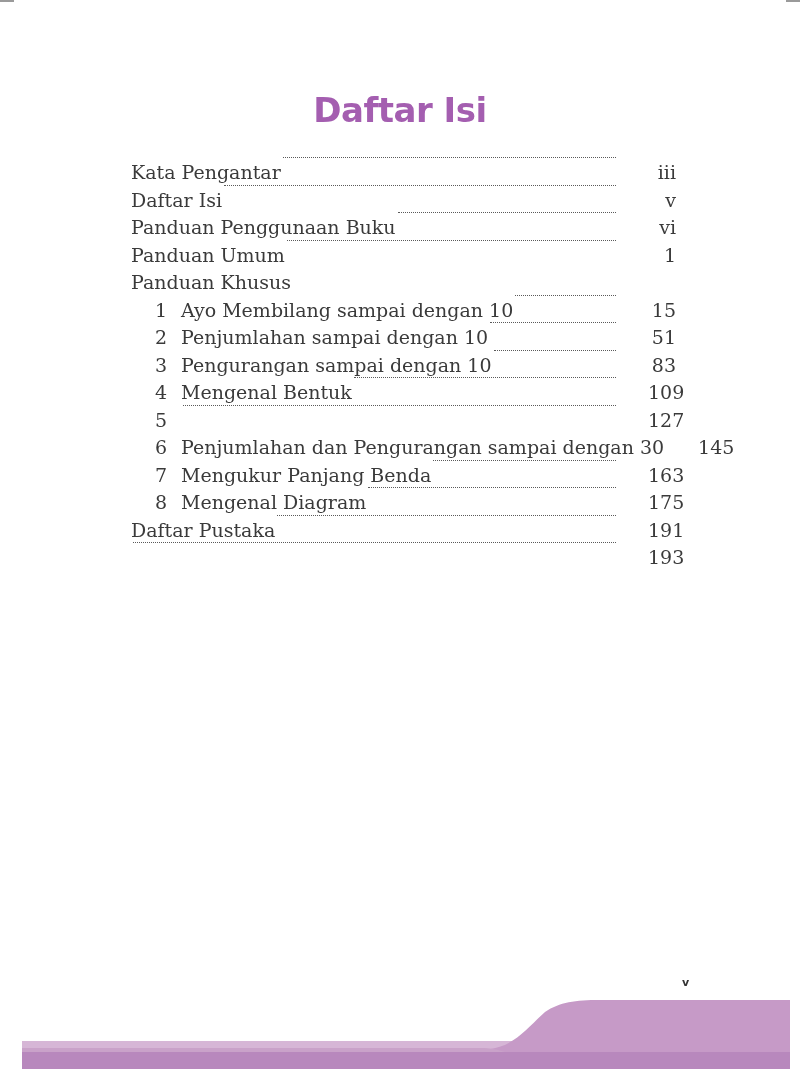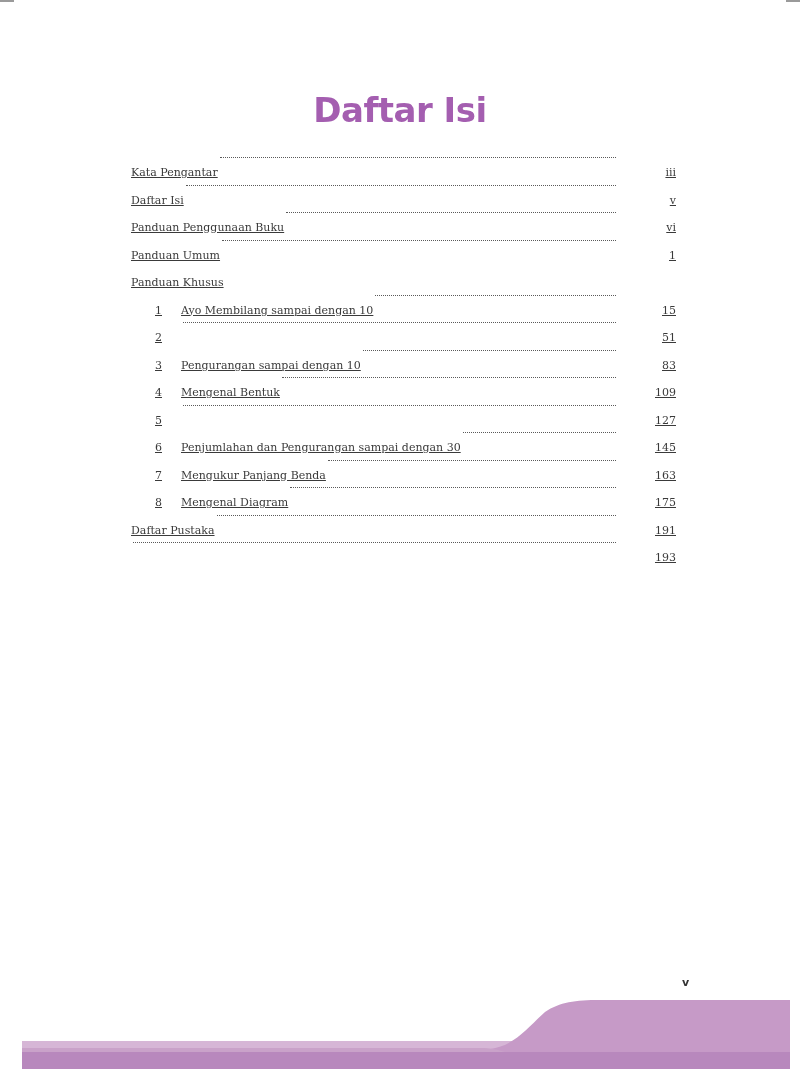--- a/index.html
+++ b/index.html
@@ -17,23 +17,22 @@
       position: absolute; left: 0; right: 0; top: 90px;
       text-align: center;
       font-family: "DejaVu Sans", "Liberation Sans", sans-serif;
       font-weight: bold; font-size: 34px; letter-spacing: -0.5px;
       color: #a45eb0;
     }
 
     .toc { position: absolute; left: 131px; top: 159px; width: 545px; }
     .row {
       display: flex; align-items: center;
-      height: 27.5px; font-size: 11px; line-height: 27.5px;
+      height: 27.5px; font-size: 19px; line-height: 27.5px;
       white-space: nowrap;
-      text-decoration: underline;
     }
     .row .num { width: 50px; flex: 0 0 auto; text-align: left; padding-left: 24px; box-sizing: border-box; }
     .row.sub .num { width: 50px; }
     .row .label { flex: 0 0 auto; }
     .row .leader {
       flex: 1 1 auto; margin: 0 2px; height: 1px; align-self: baseline;
       border-bottom: 1.2px dotted #5a5a5a; transform: translateY(-3px);
     }
     .row .gap { width: 30px; flex: 0 0 auto; }
     .row .page { width: 28px; flex: 0 0 auto; text-align: right; }
@@ -84,20 +83,21 @@
 
   <div class="row sub">
     <span class="num">1</span>
     <span class="label">Ayo Membilang sampai dengan 10</span>
     <span class="leader"></span>
       <span class="gap"></span>
     <span class="page">15</span>
   </div>
   <div class="row sub">
     <span class="num">2</span>
+    <span class="label">Penjumlahan sampai dengan 10</span>
     <span class="leader"></span>
       <span class="gap"></span>
     <span class="page">51</span>
   </div>
   <div class="row sub">
     <span class="num">3</span>
     <span class="label">Pengurangan sampai dengan 10</span>
     <span class="leader"></span>
       <span class="gap"></span>
     <span class="page">83</span>

